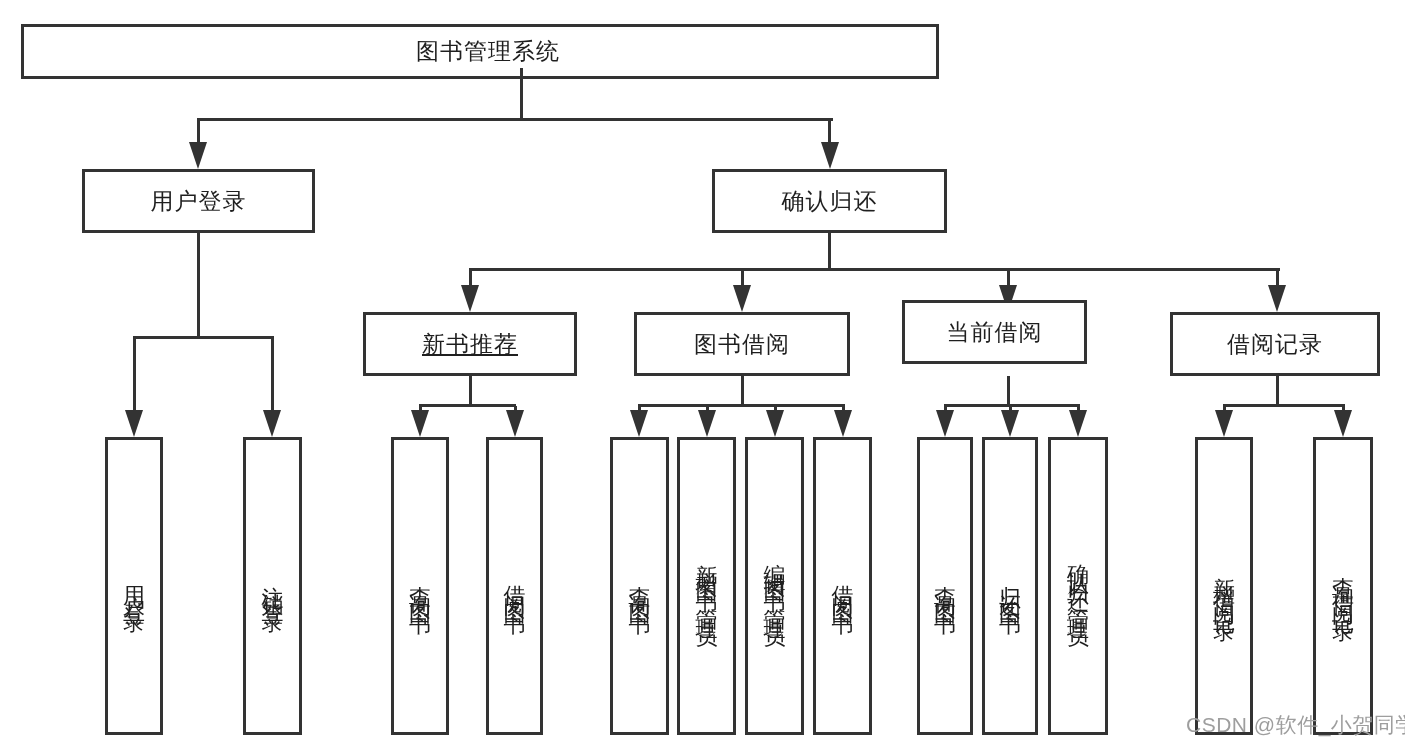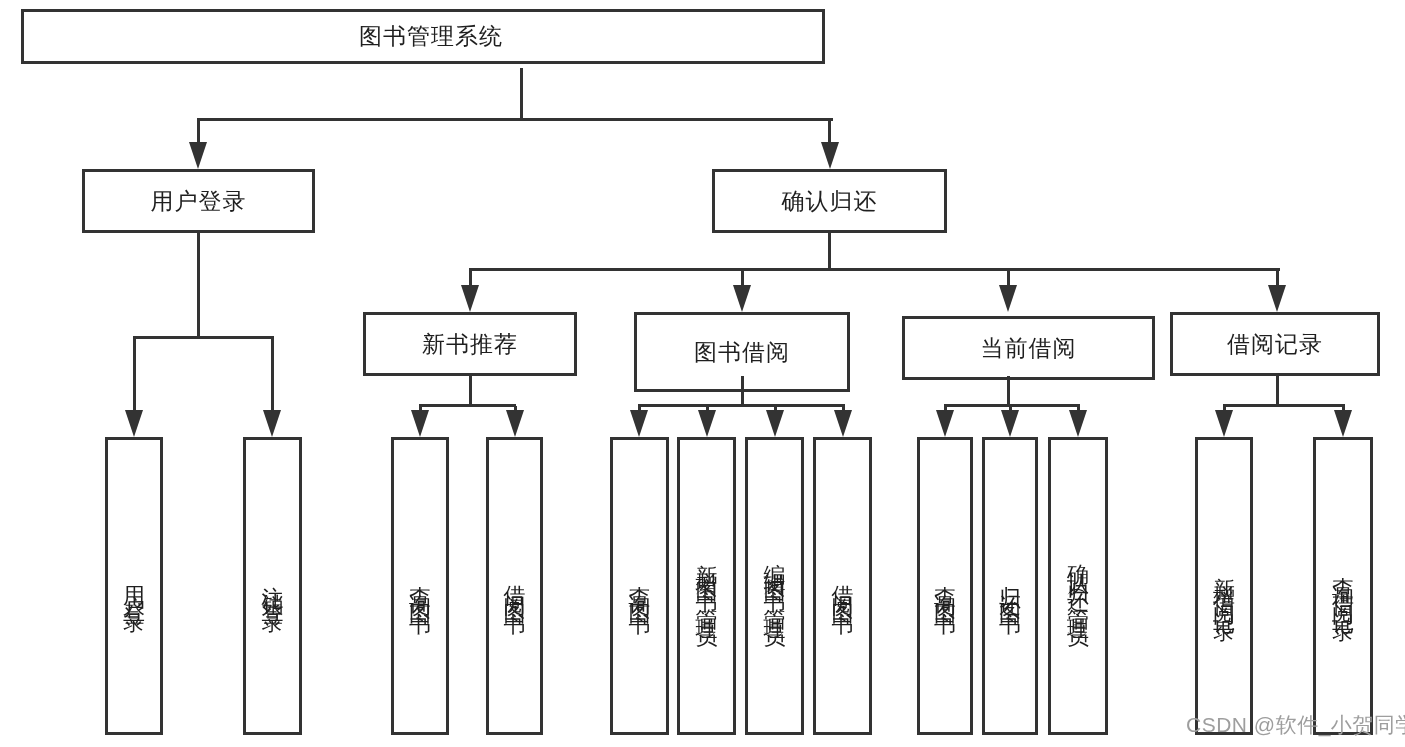--- a/index.html
+++ b/index.html
@@ -69,21 +69,21 @@
     white-space:nowrap;
     z-index:10;
     letter-spacing:0.5px;
   }
 </style>
 </head>
 <body>
 
 <div class="canvas">
 
-  <div class="node" style="left:21px; top:9px; width:804px; height:55px;padding-left:16px;">
+  <div class="node" style="left:21px; top:24px; width:918px; height:55px;padding-left:16px;">
     <span>图书管理系统</span>
   </div>
 
   <div class="vline" style="left:520px; top:68px; height:52px;"></div>
   <div class="hline" style="left:197px; top:118px; width:636px;"></div>
   <div class="vline" style="left:197px; top:119px; height:25px;"></div>
   <div class="arrow" style="left:189px; top:142px;"></div>
   <div class="vline" style="left:828px; top:119px; height:25px;"></div>
   <div class="arrow" style="left:821px; top:142px;"></div>
 
@@ -105,27 +105,27 @@
   <div class="hline" style="left:469px; top:268px; width:811px;"></div>
   <div class="vline" style="left:469px; top:270px; height:17px;"></div>
   <div class="arrow" style="left:461px; top:285px;"></div>
   <div class="vline" style="left:741px; top:270px; height:17px;"></div>
   <div class="arrow" style="left:733px; top:285px;"></div>
   <div class="vline" style="left:1007px; top:270px; height:17px;"></div>
   <div class="arrow" style="left:999px; top:285px;"></div>
   <div class="vline" style="left:1276px; top:270px; height:17px;"></div>
   <div class="arrow" style="left:1268px; top:285px;"></div>
 
-  <div class="node" style="left:363px; top:312px; width:214px; height:64px;">
+  <div class="node" style="left:363px; top:312px; width:214px; height:64px;text-decoration:underline;">
     <span>新书推荐</span>
   </div>
-  <div class="node" style="left:634px; top:312px; width:216px; height:80px;">
+  <div class="node" style="left:634px; top:312px; width:216px; height:64px;">
     <span>图书借阅</span>
   </div>
-  <div class="node" style="left:902px; top:316px; width:253px; height:64px;">
+  <div class="node" style="left:902px; top:300px; width:185px; height:64px;">
     <span>当前借阅</span>
   </div>
   <div class="node" style="left:1170px; top:312px; width:210px; height:64px;">
     <span>借阅记录</span>
   </div>
 
   <div class="vline" style="left:469px; top:376px; height:29px;"></div>
   <div class="vline" style="left:741px; top:376px; height:29px;"></div>
   <div class="vline" style="left:1007px; top:376px; height:29px;"></div>
   <div class="vline" style="left:1276px; top:376px; height:29px;"></div>

